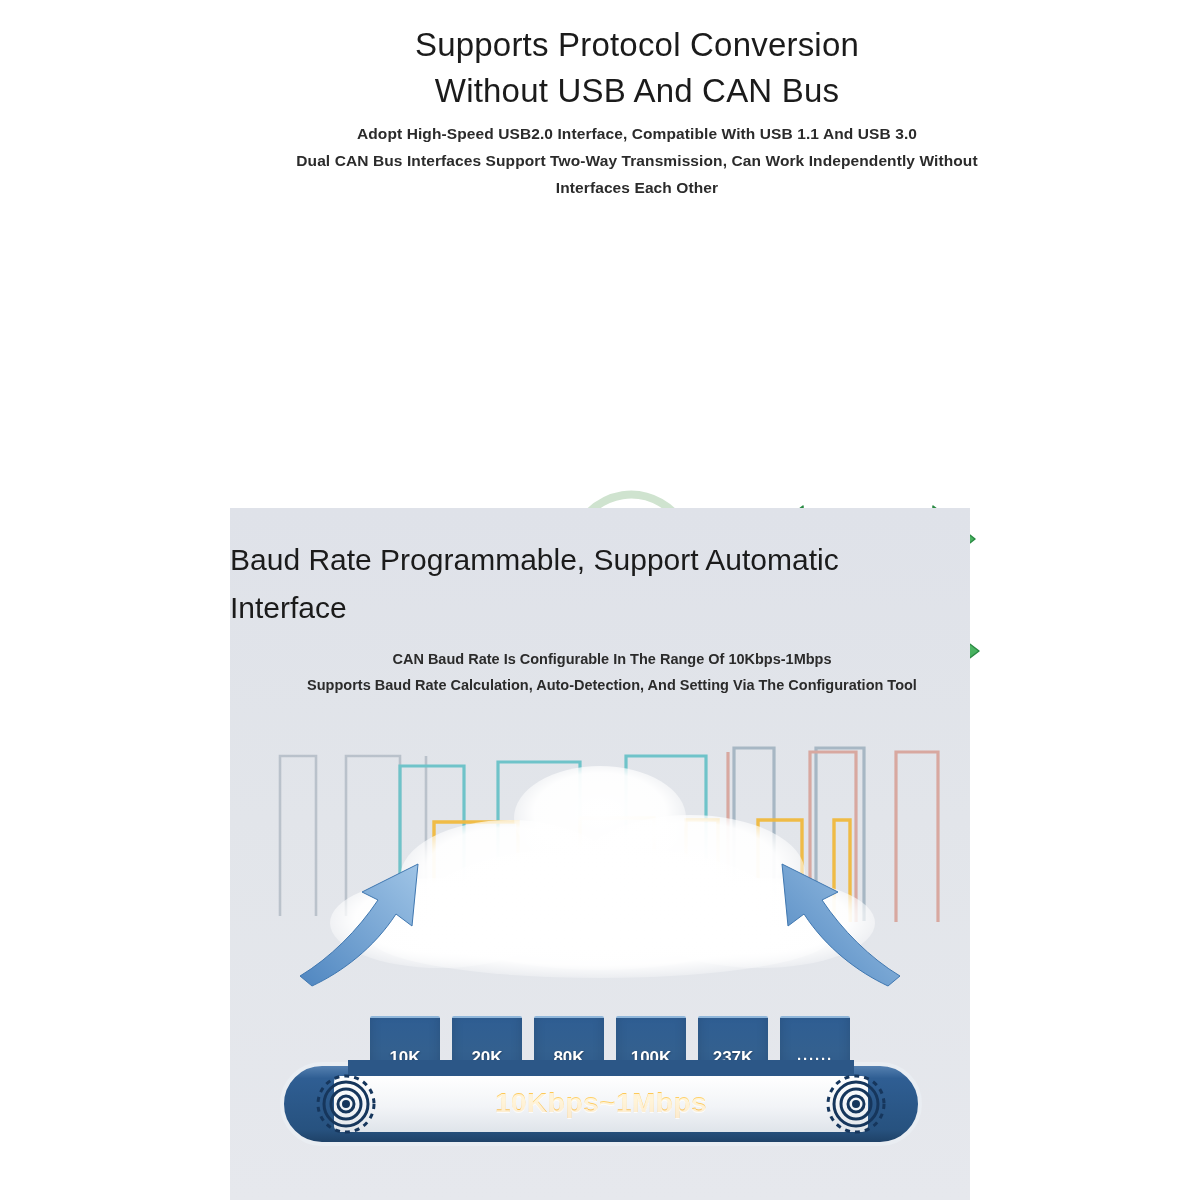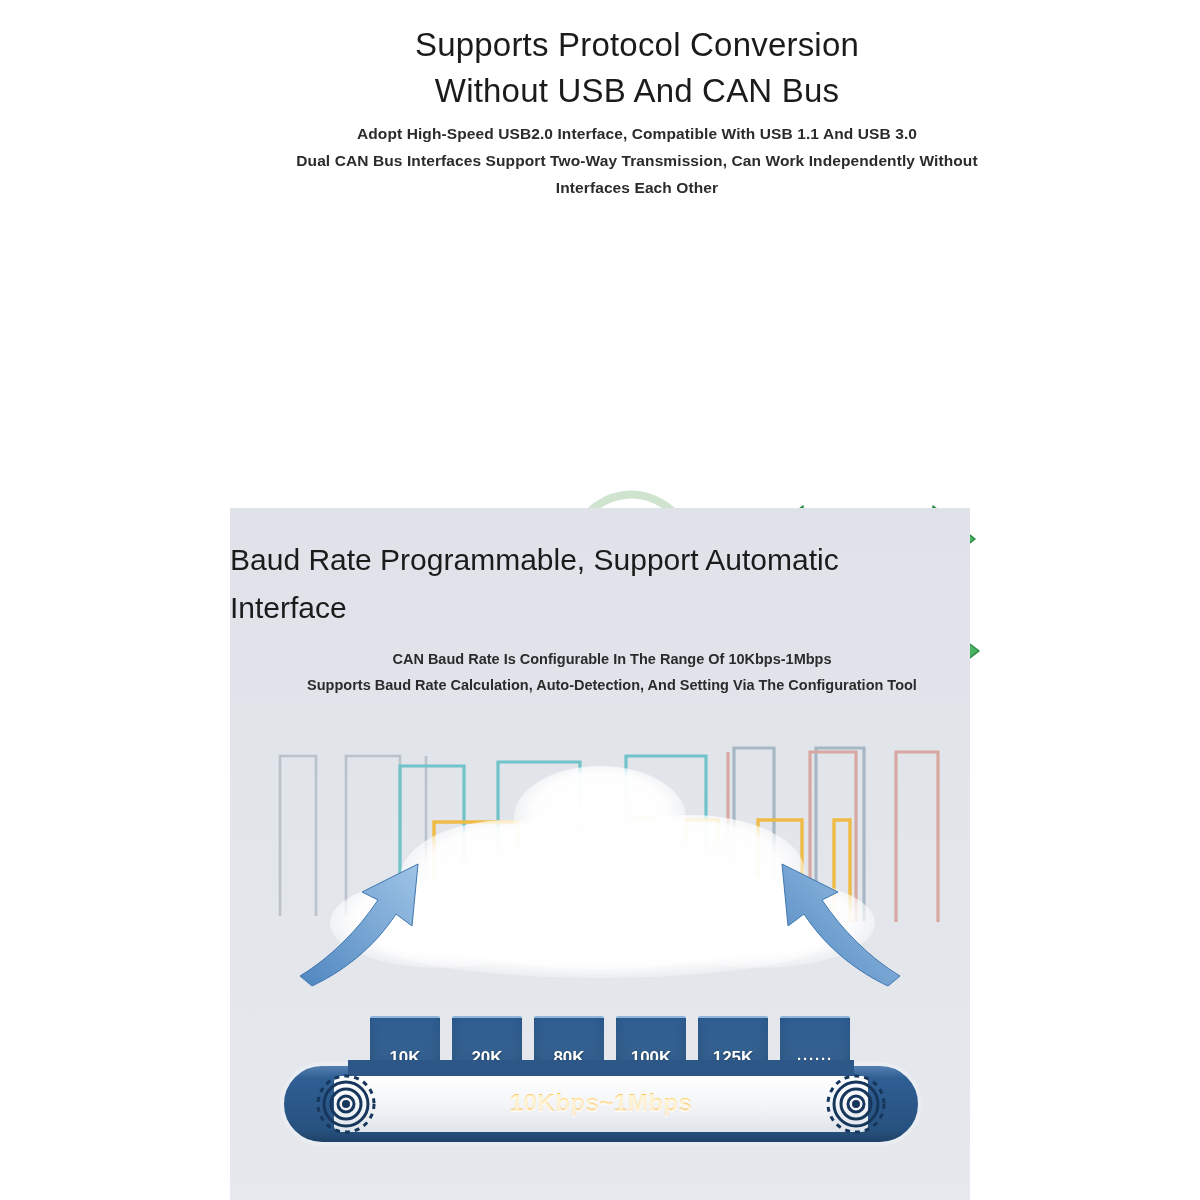--- a/index.html
+++ b/index.html
@@ -89,21 +89,21 @@
     display: flex; align-items: center; justify-content: center;
     color: #fff; font-weight: 700; font-size: 17px;
     text-shadow: 0 1px 2px rgba(0,0,0,.5);
     box-shadow: inset 0 -6px 12px rgba(0,0,0,.14);
   }
   .block.dots { font-size: 15px; letter-spacing: 1px; }
 
   .belt-label {
     position: absolute; left: 0; top: 86px; width: 646px; height: 62px;
     display: flex; align-items: center; justify-content: center;
-    font-size: 24px; font-weight: 700; letter-spacing: 0.5px;
+    font-size: 28px; font-weight: 700; letter-spacing: 0.5px;
     background: linear-gradient(180deg,#f7a823 0%, #ffd369 45%, #e98a10 100%);
     -webkit-background-clip: text; background-clip: text;
     color: transparent;
     text-shadow: 0 1px 0 rgba(255,255,255,.75);
     pointer-events: none;
   }
 </style>
 </head>
 <body>
 
@@ -328,21 +328,21 @@
       </svg>
     </div>
 
     <div class="conveyor">
 
       <div class="blocks">
         <div class="block">10K</div>
         <div class="block">20K</div>
         <div class="block">80K</div>
         <div class="block">100K</div>
-        <div class="block">125K</div>
+        <div class="block">237K</div>
         <div class="block dots">······</div>
       </div>
 
       <svg width="646" height="165" viewBox="0 0 646 165" style="position:absolute;left:0;top:0;">
         <defs>
           <linearGradient id="beltBody" x1="0" y1="0" x2="0" y2="1">
             <stop offset="0%" stop-color="#5b86b5"></stop>
             <stop offset="18%" stop-color="#2f5e93"></stop>
             <stop offset="82%" stop-color="#27527f"></stop>
             <stop offset="100%" stop-color="#1d3f64"></stop>

